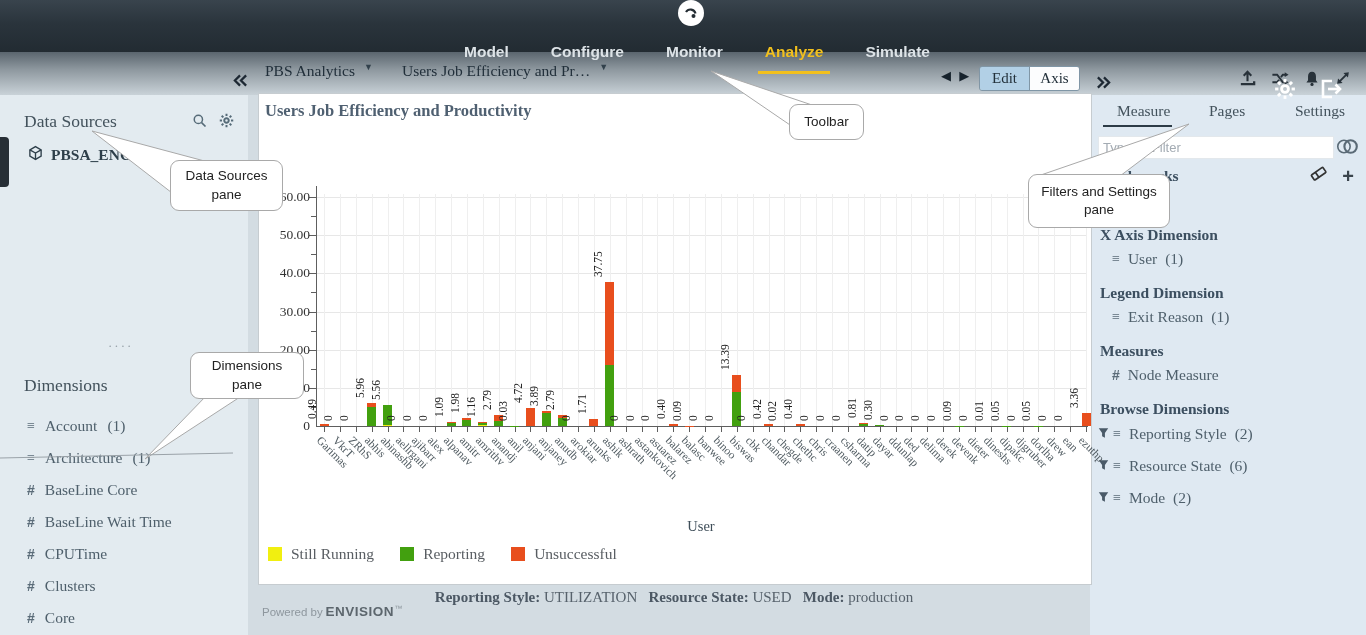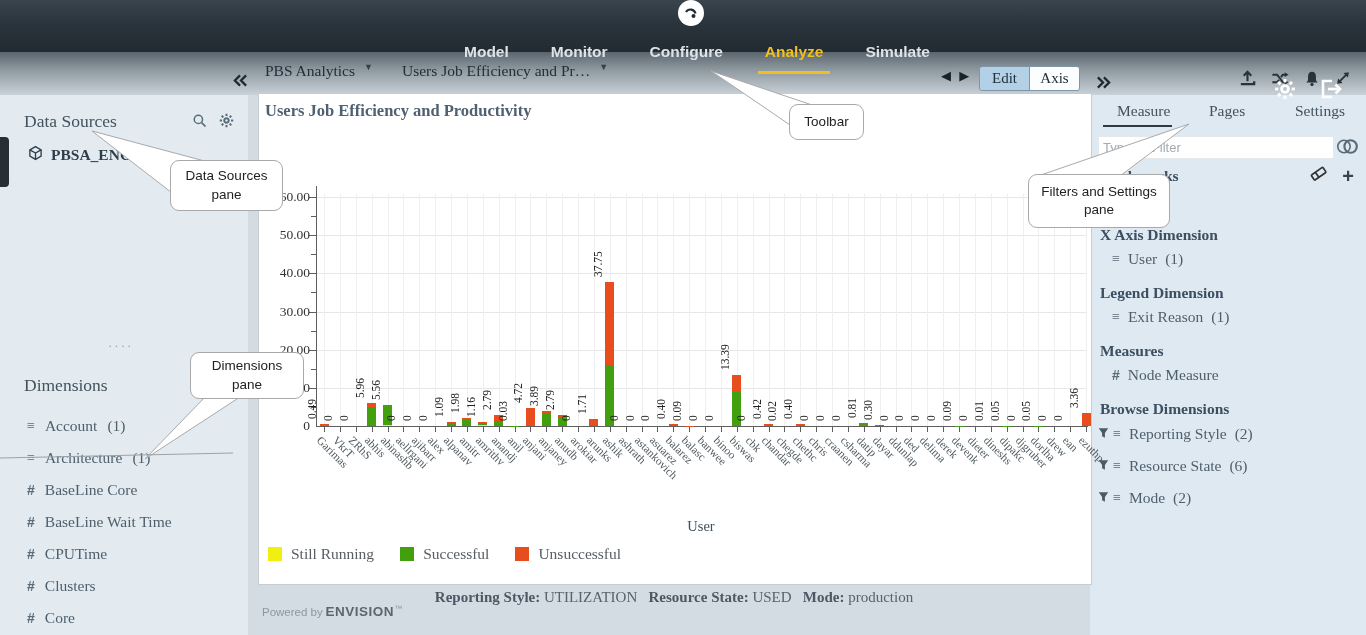--- a/index.html
+++ b/index.html
@@ -101,22 +101,22 @@
 
   <header class="navbar">
     <div class="logo">
       <svg width="20" height="20" viewBox="0 0 20 20">
         <path d="M5 9 a5.2 5.2 0 0 1 9.5 1.5" stroke="#232c33" stroke-width="2.2" fill="none"></path>
         <circle cx="12.5" cy="13" r="2" fill="#232c33"></circle>
       </svg>
     </div>
     <nav class="nav-items">
       <div class="nav-item">Model</div>
+      <div class="nav-item">Configure</div>
       <div class="nav-item">Monitor</div>
-      <div class="nav-item">Configure</div>
       <div class="nav-item active" style="color: rgb(242, 192, 29);">Analyze</div>
       <div class="nav-item">Simulate</div>
     </nav>
     <div class="nav-right">
       <span style="cursor:pointer;">
         <svg width="22" height="22" viewBox="0 0 20 20">
           <circle cx="10" cy="10" r="3.1" fill="none" stroke="#fff" stroke-width="2.6"></circle>
           <g stroke="#fff" stroke-width="2.6">
             <line x1="10" y1="1" x2="10" y2="4"></line>
               <line x1="10" y1="16" x2="10" y2="19"></line>
@@ -532,21 +532,21 @@
         <div class="vlab" style="left: 821px; bottom: 175.824px;">3.36</div>
       </div>
     <div class="xtitle">User</div>
     <div class="legend">
       <span class="leg-item">
         <span class="leg-sw" style="background: rgb(241, 239, 16);"></span>
         <span>Still Running</span>
       </span>
       <span class="leg-item">
         <span class="leg-sw" style="background: rgb(66, 160, 15);"></span>
-        <span>Successful</span>
+        <span>Reporting</span>
       </span>
       <span class="leg-item">
         <span class="leg-sw" style="background: rgb(232, 78, 29);"></span>
         <span>Unsuccessful</span>
       </span>
     </div>
   </section>
 
   <div class="status-line">
     <b>Reporting Style:</b>

